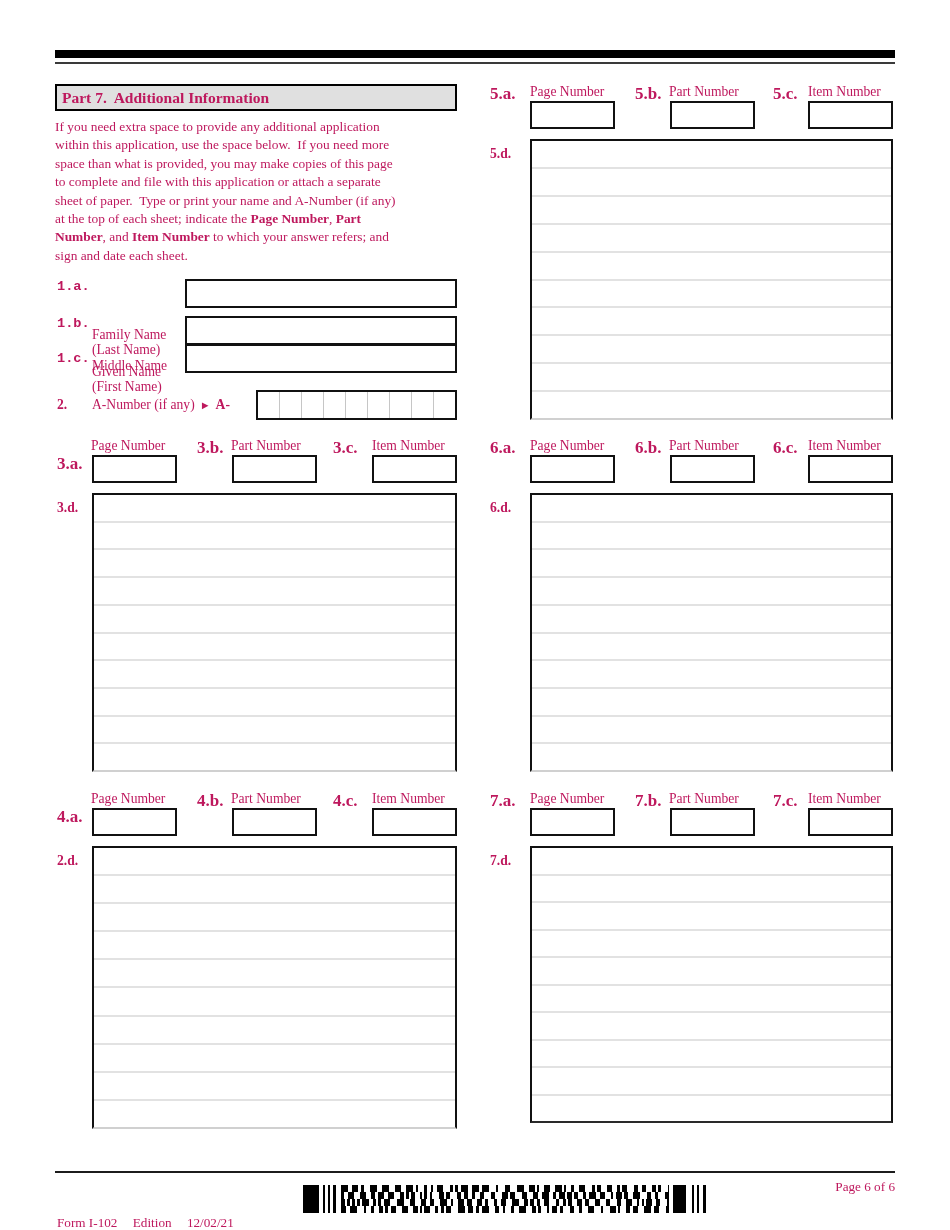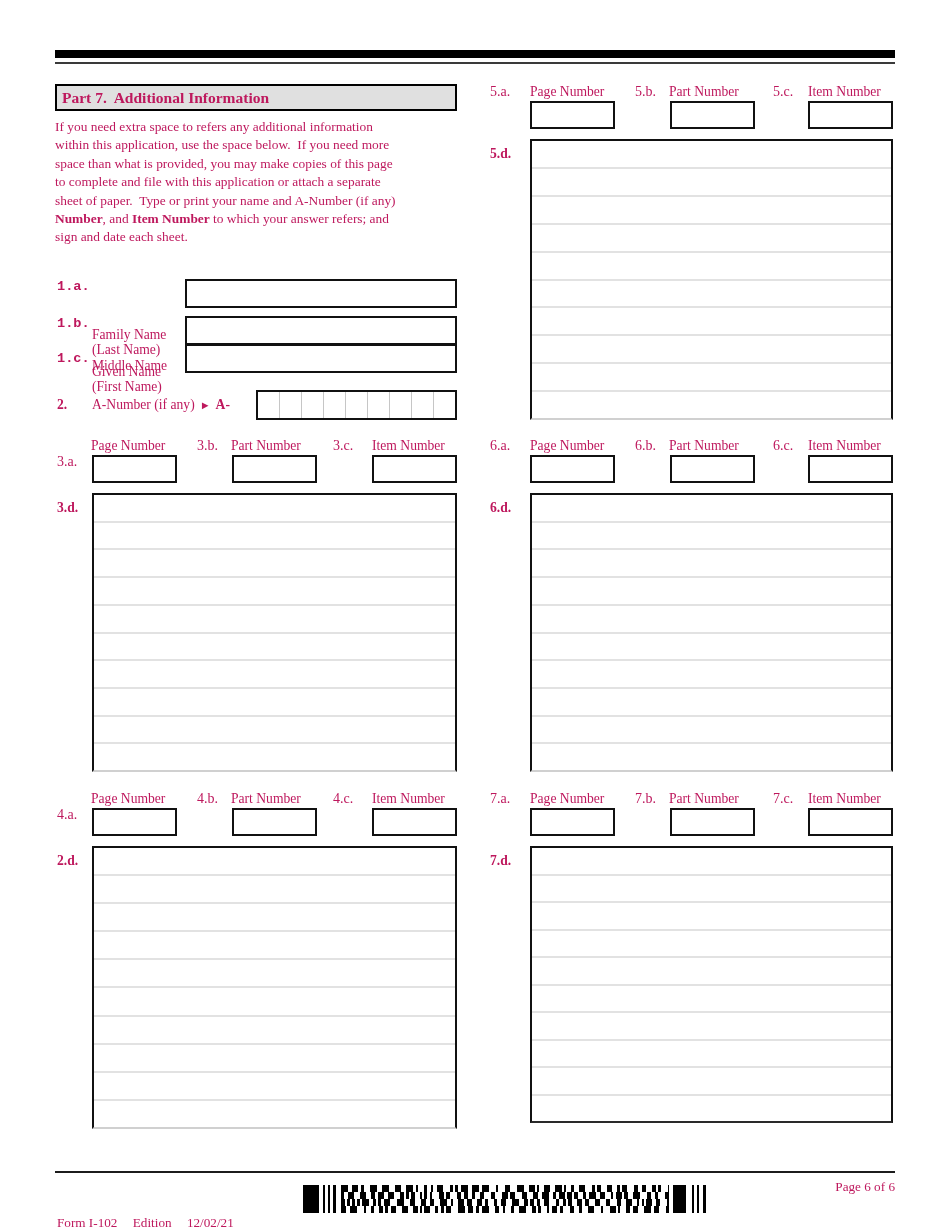--- a/index.html
+++ b/index.html
@@ -43,21 +43,21 @@
   #anum-grid{position:absolute;left:201px;top:0;width:201px;height:30px;box-sizing:border-box;border:2px solid var(--border-dark);background:#fff;display:flex;}
   .acell{flex:1;border-right:1px solid #c6c6c6;}
   .acell:last-child{border-right:none;}
   
   .block{position:absolute;}
   .b3{left:55px;top:438px;width:402px;}
   .b4{left:55px;top:791px;width:402px;}
   .b5{left:490px;top:84px;width:403px;}
   .b6{left:490px;top:438px;width:403px;}
   .b7{left:490px;top:791px;width:403px;}
-  .block .num{position:absolute;top:0;font-weight:normal;font-size:14px;}
+  .block .num{position:absolute;top:0;font-weight:bold;font-size:17px;}
   .block .collabel{position:absolute;top:0;font-size:13.6px;}
   .block .sbox{position:absolute;top:17px;width:85px;height:28px;box-sizing:border-box;border:2px solid var(--border-dark);background:#fff;}
   .block .dnum{position:absolute;top:62px;font-weight:bold;font-size:13.6px;}
   .block .lined{position:absolute;top:55px;box-sizing:border-box;border:2px solid var(--border-dark);border-bottom:2px solid #d0d0d0;background:#fff;display:flex;flex-direction:column;}
   .blockL .numA{left:2px;margin-top:16px;}  .blockL .labA{left:36px;}  .blockL .boxA{left:37px;}
   .blockL .numB{left:142px;}.blockL .labB{left:176px;} .blockL .boxB{left:177px;}
   .blockL .numC{left:278px;}.blockL .labC{left:317px;} .blockL .boxC{left:317px;}
   .blockL .dnum{left:2px;}  .blockL .lined{left:37px;width:365px;}
   .blockR .numA{left:0;}    .blockR .labA{left:40px;}  .blockR .boxA{left:40px;}
   .blockR .numB{left:145px;}.blockR .labB{left:179px;} .blockR .boxB{left:180px;}
@@ -83,25 +83,26 @@
 <div id="page">
 
   <div class="abs" id="rule-thick"></div>
   <div class="abs" id="rule-thin"></div>
 
   <div class="abs" id="part-header">
     <span>Part 7.  Additional Information</span>
   </div>
 
   <div class="abs" id="intro">
-      <div class="intro-line"><span>If you need extra space to refers any additional information</span></div>
+      <div class="intro-line"><span>If you need extra space to provide any additional application</span></div>
       <div class="intro-line"><span>within this application, use the space below.  If you need more</span></div>
       <div class="intro-line"><span>space than what is provided, you may make copies of this page</span></div>
       <div class="intro-line"><span>to complete and file with this application or attach a separate</span></div>
       <div class="intro-line"><span>sheet of paper.  Type or print your name and A-Number (if any)</span></div>
+      <div class="intro-line"><span>at the top of each sheet; indicate the </span><span style="font-weight: bold;">Page Number</span><span>, </span><span style="font-weight: bold;">Part</span></div>
       <div class="intro-line"><span style="font-weight: bold;">Number</span><span>, and </span><span style="font-weight: bold;">Item Number</span><span> to which your answer refers; and</span></div>
       <div class="intro-line"><span>sign and date each sheet.</span></div>
     </div>
 
   <div class="abs name-row vtop" id="row-1a">
     <span class="num">1.a.</span>
     <span class="flabels">
       <span>Family Name</span>
       <span>(Last Name)</span>
     </span>

